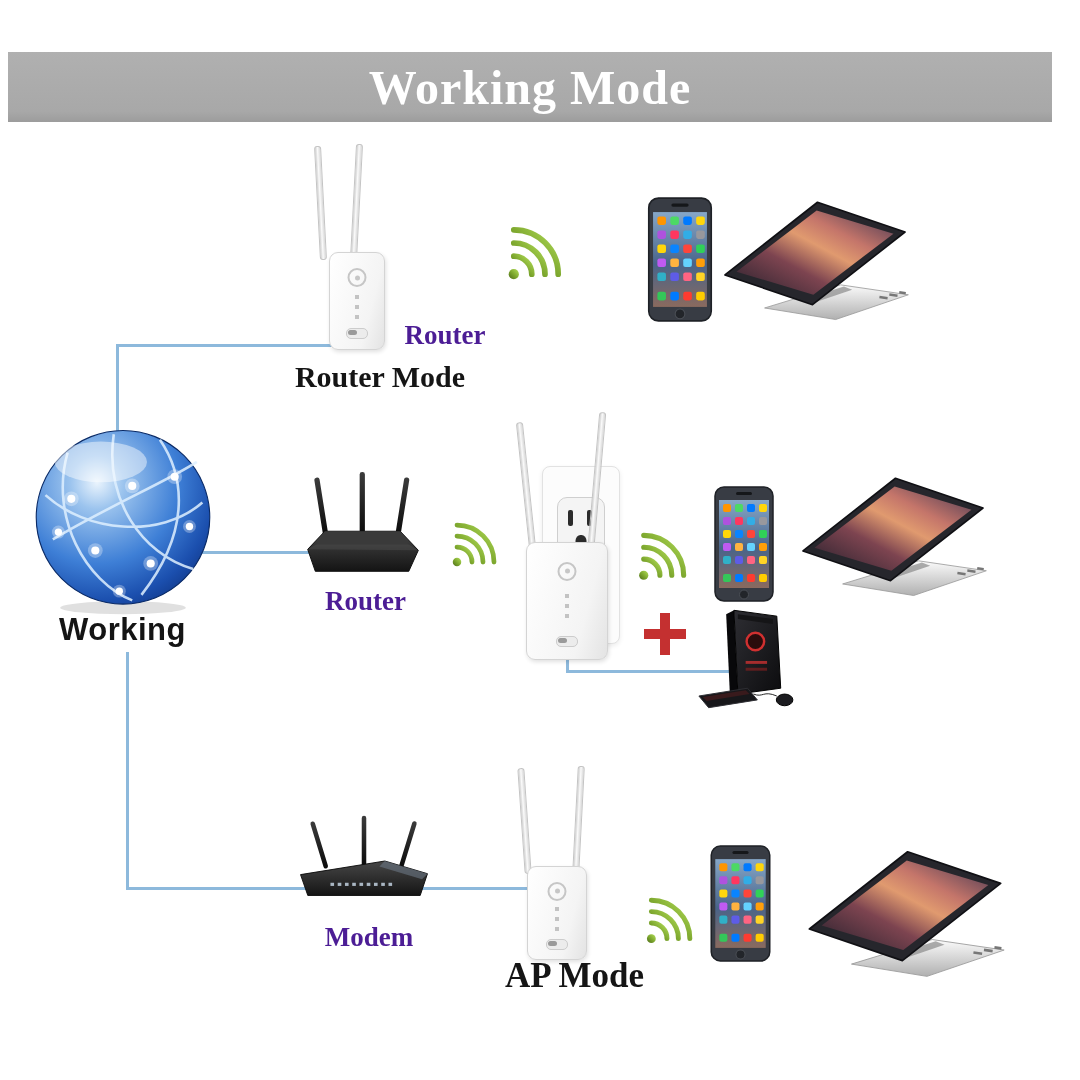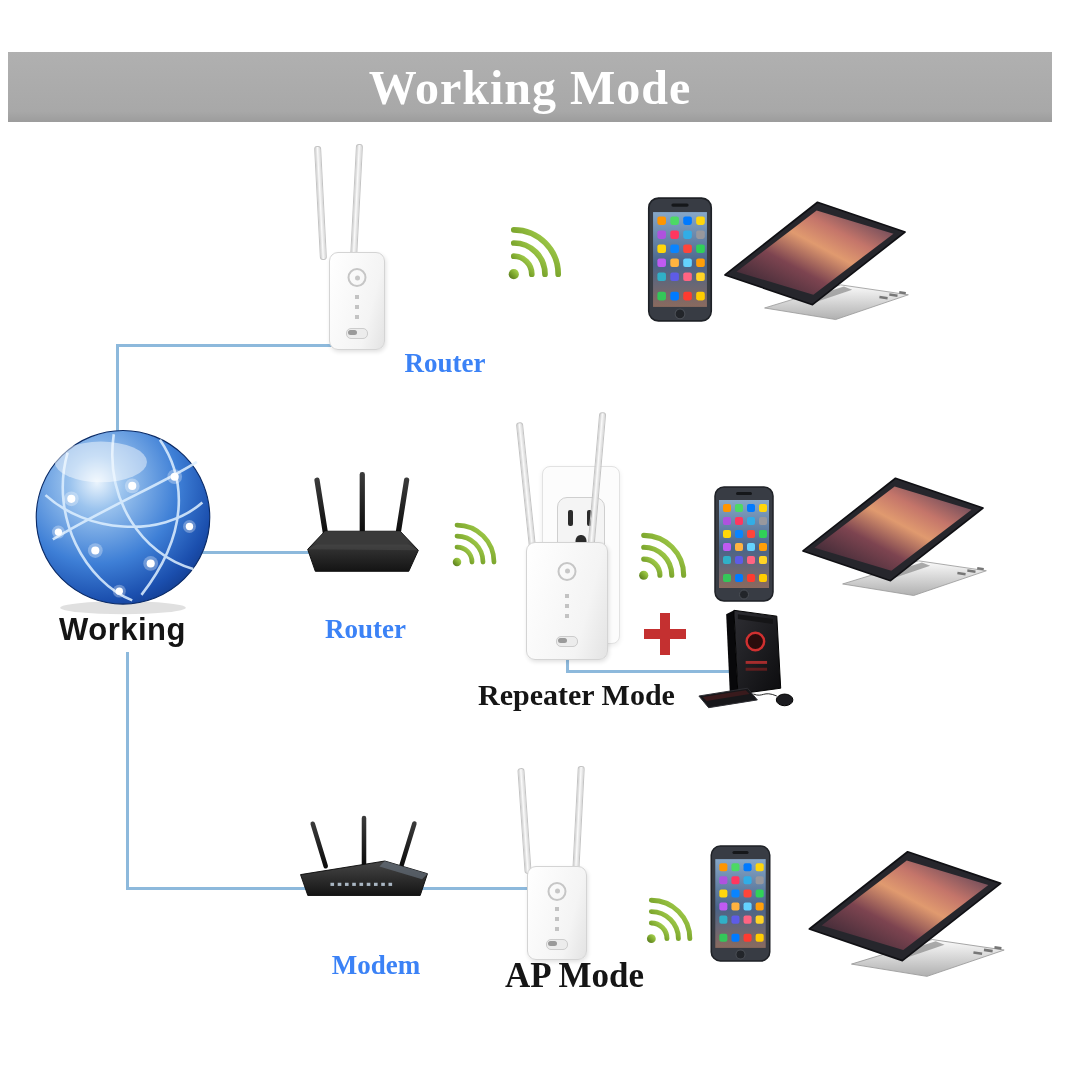--- a/index.html
+++ b/index.html
@@ -15,21 +15,21 @@
     display:flex; align-items:center; justify-content:center;
   }
   .title-text {
     font-family:"Liberation Serif", serif; font-weight:bold;
     font-size:48px; color:#ffffff; letter-spacing:1px;
   }
   
   .line { position:absolute; background:#8db9dc; }
   
   .lbl { position:absolute; text-align:center; white-space:nowrap; }
-  .lbl-gray { font-family:"Liberation Serif", serif; font-weight:bold; color:#3b82f6; font-size:27px;margin-top:28px; }
+  .lbl-gray { font-family:"Liberation Serif", serif; font-weight:bold; color:#4c1d95; font-size:27px; }
   .lbl-mode { font-family:"Liberation Serif", serif; font-weight:bold; color:#151515; font-size:30px; }
   .lbl-internet { font-weight:bold; font-size:31px; color:#141414; letter-spacing:0.5px; }
   
   .rep { position:absolute; }
   .ant {
     position:absolute; width:5px;
     background:linear-gradient(to right,#cfcfcf,#fafafa 45%,#d8d8d8);
     border:1px solid #c4c4c4; border-radius:3px;
   }
   .rep-body {
@@ -278,20 +278,21 @@
   <div class="rep" style="left:315px;top:146px;width:90px;height:202px">
     <i class="ant" style="left:2px;top:0;height:112px;transform:rotate(-3deg)"></i>
     <i class="ant" style="left:38px;top:-2px;height:114px;transform:rotate(3deg)"></i>
     <div class="rep-body" style="left:14px;top:106px;width:54px;height:96px">
       <span class="rep-wifi"></span>
       <span class="rep-leds"></span>
       <span class="rep-slider"></span>
     </div>
   </div>
   <div class="lbl lbl-gray" style="left:395px;top:320px;width:100px">Router</div>
+  <div class="lbl lbl-mode" style="left:290px;top:360px;width:180px">Router Mode</div>
   <svg class="abs" style="left:503px;top:218px;width:60px;height:74px">
       <use href="#sym-wifi"></use>
     </svg>
   <svg class="abs" style="left:646px;top:197px;width:68px;height:125px">
       <use href="#sym-phone"></use>
     </svg>
   <svg class="abs" style="left:720px;top:193px;width:190px;height:130px">
       <use href="#sym-laptop"></use>
     </svg>
 
@@ -312,39 +313,38 @@
   </div>
   <div class="rep" style="left:515px;top:412px;width:110px;height:246px">
     <i class="ant" style="left:8px;top:10px;height:135px;transform:rotate(-6deg)"></i>
     <i class="ant" style="left:78px;top:0;height:142px;transform:rotate(5deg)"></i>
     <div class="rep-body" style="left:11px;top:130px;width:80px;height:116px">
       <span class="rep-wifi"></span>
       <span class="rep-leds"></span>
       <span class="rep-slider"></span>
     </div>
   </div>
-  <div class="lbl lbl-mode" style="left:478px;top:678px;width:180px">Repeater Mode</div>
   <svg class="abs" style="left:634px;top:527px;width:54px;height:62px">
       <use href="#sym-wifi"></use>
     </svg>
   <svg class="abs" style="left:714px;top:486px;width:60px;height:116px">
       <use href="#sym-phone"></use>
     </svg>
   <svg class="abs" style="left:797px;top:470px;width:192px;height:128px">
       <use href="#sym-laptop"></use>
     </svg>
   <div class="plus" style="left:644px;top:613px"></div>
   <svg class="abs" style="left:695px;top:604px;width:112px;height:110px">
       <use href="#sym-desktop"></use>
     </svg>
 
   <svg class="abs" style="left:296px;top:810px;width:136px;height:102px">
       <use href="#sym-modem"></use>
     </svg>
-  <div class="lbl lbl-gray" style="left:326px;top:922px;width:100px">Modem</div>
+  <div class="lbl lbl-gray" style="left:319px;top:922px;width:100px">Modem</div>
   <div class="rep" style="left:515px;top:766px;width:85px;height:192px">
     <i class="ant" style="left:6px;top:2px;height:104px;transform:rotate(-4deg)"></i>
     <i class="ant" style="left:60px;top:0;height:106px;transform:rotate(3deg)"></i>
     <div class="rep-body" style="left:12px;top:100px;width:58px;height:92px">
       <span class="rep-wifi"></span>
       <span class="rep-leds"></span>
       <span class="rep-slider"></span>
     </div>
   </div>
   <div class="lbl lbl-mode" style="left:505px;top:956px;width:125px;font-size:35px">AP Mode</div>

